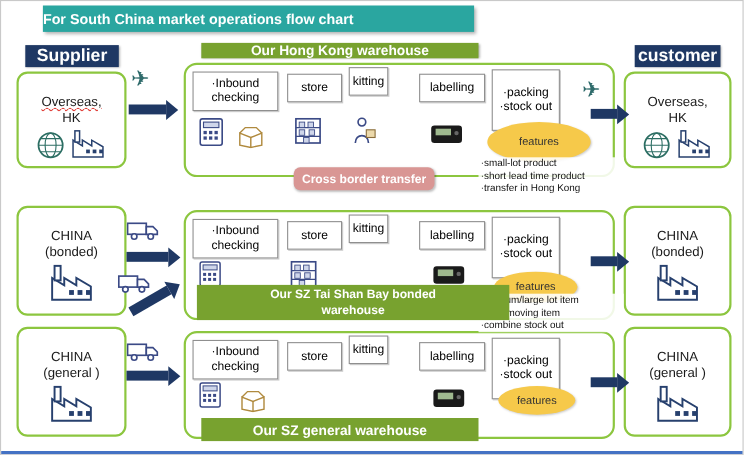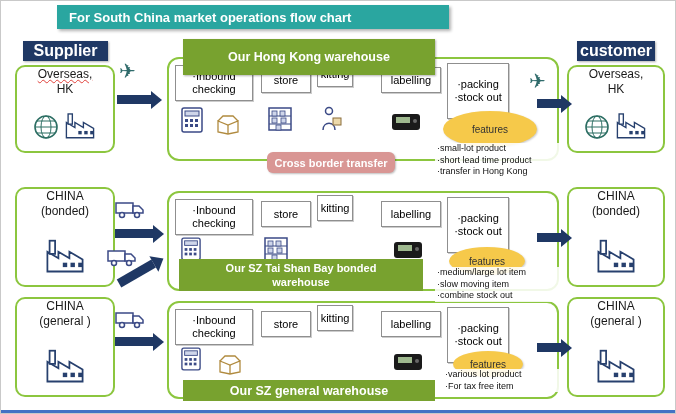--- a/index.html
+++ b/index.html
@@ -4,42 +4,42 @@
 <style>
   :root{
     --teal:#2AA6A0; --navy:#1F3864; --green:#8CC63F; --hdr-green:#78A22F;
     --yellow:#F6C94A; --pink:#D99694; --ink:#1A1A1A;
   }
   *{box-sizing:border-box; margin:0; padding:0;}
   body{background:#e9e9e9; font-family:"Liberation Sans", sans-serif;}
   .canvas{position:relative; width:676px; height:414px; background:#fff;
           border:1px solid #c9c9c9; overflow:hidden;}
 
-  .banner{position:absolute; left:56px; top:4px; width:392px; height:24px;
+  .banner{position:absolute; left:38px; top:4px; width:392px; height:24px;
           background:var(--teal); color:#fff; font-weight:bold; font-size:13px;
-          display:flex; align-items:center; padding-left:12px;
+          display:flex; align-items:center; 
           box-shadow:2px 2px 3px rgba(0,0,0,.3);}
 
   .side-hdr{position:absolute; background:var(--navy); color:#fff; font-weight:bold;
             font-size:16px; display:flex; align-items:center; justify-content:center;
             height:20px; box-shadow:1px 1px 2px rgba(0,0,0,.3);}
 
   .node{position:absolute; background:#fff; border:2px solid var(--green);
         border-radius:10px; display:flex; flex-direction:column; align-items:center;
-        padding-top:0;}
+        padding-top:18px;}
   .node .txt{font-size:12px; color:var(--ink); text-align:center; line-height:1.25;}
   .node .icons{margin-top:auto; margin-bottom:7px; display:flex; gap:4px; align-items:flex-end;}
   .misspell{text-decoration:underline wavy #e0403a; text-decoration-thickness:1px;}
 
   .row{position:absolute; background:#fff; border:2px solid var(--green); border-radius:12px;}
-  .row-hdr-top{position:absolute; left:14px; top:-20px; width:252px; height:36px;
+  .row-hdr-top{position:absolute; left:14px; top:-20px; width:252px; height:14px;
                background:var(--hdr-green); color:#fff; font-weight:bold; font-size:12.5px;
                display:flex; align-items:center; justify-content:center;
                box-shadow:1px 1px 2px rgba(0,0,0,.3); z-index:6;text-align:right;}
-  .row-cap-mid{position:absolute; left:10px; top:66px; width:244px; height:32px;
+  .row-cap-mid{position:absolute; left:10px; top:66px; width:284px; height:32px;
                background:var(--hdr-green); color:#fff; font-weight:bold; font-size:11px;
                display:flex; align-items:center; justify-content:center; text-align:center;
                line-height:1.3; white-space:pre-line; z-index:6;}
   .row-cap-bot{position:absolute; left:14px; top:77px; width:252px; height:21px;
                background:var(--hdr-green); color:#fff; font-weight:bold; font-size:12.5px;
                display:flex; align-items:center; justify-content:center; z-index:6;}
 
   .step{position:absolute; background:#fff; border:1px solid #8f8f8f; color:#000;
         font-size:11px; line-height:1.15; text-align:center; white-space:pre-line;
         display:flex; align-items:center; justify-content:center;
@@ -325,22 +325,20 @@
           <path d="M3 8 L8 3 L18 3 L23 8" fill="none" stroke="#b08a3e" stroke-width="1.3"></path>
           <path d="M13 12 L13 21" stroke="#b08a3e" stroke-width="1.3"></path>
         </svg></span>
     <span class="icn" style="left:224px; top:50px;"><svg width="30" height="18" viewBox="0 0 30 18">
           <rect x="1" y="1" width="28" height="16" rx="3" fill="#1a1a1a"></rect>
           <rect x="5" y="4" width="14" height="6" fill="#9fb98f"></rect>
           <circle cx="24" cy="8" r="2" fill="#666"></circle>
         </svg></span>
     <div class="row-cap-bot">Our SZ general warehouse</div>
     <div class="feat-ell" style="left:284px; top:48px; width:70px; height:26px;">features</div>
-    <div class="feat-list" style="left:274px; top:66px; width:120px;">·various lot product
-·For tax free item</div>
   </div>
 
   <div class="transfer">Cross border transfer</div>
 
   <span class="plane" style="left:118px; top:58px;">✈</span>
   <div class="arrow" style="left:116px; top:94px; width:34px;"></div>
 
   <span class="plane" style="left:528px; top:68px;">✈</span>
   <div class="arrow" style="left:536px; top:98px; width:24px;"></div>
 

